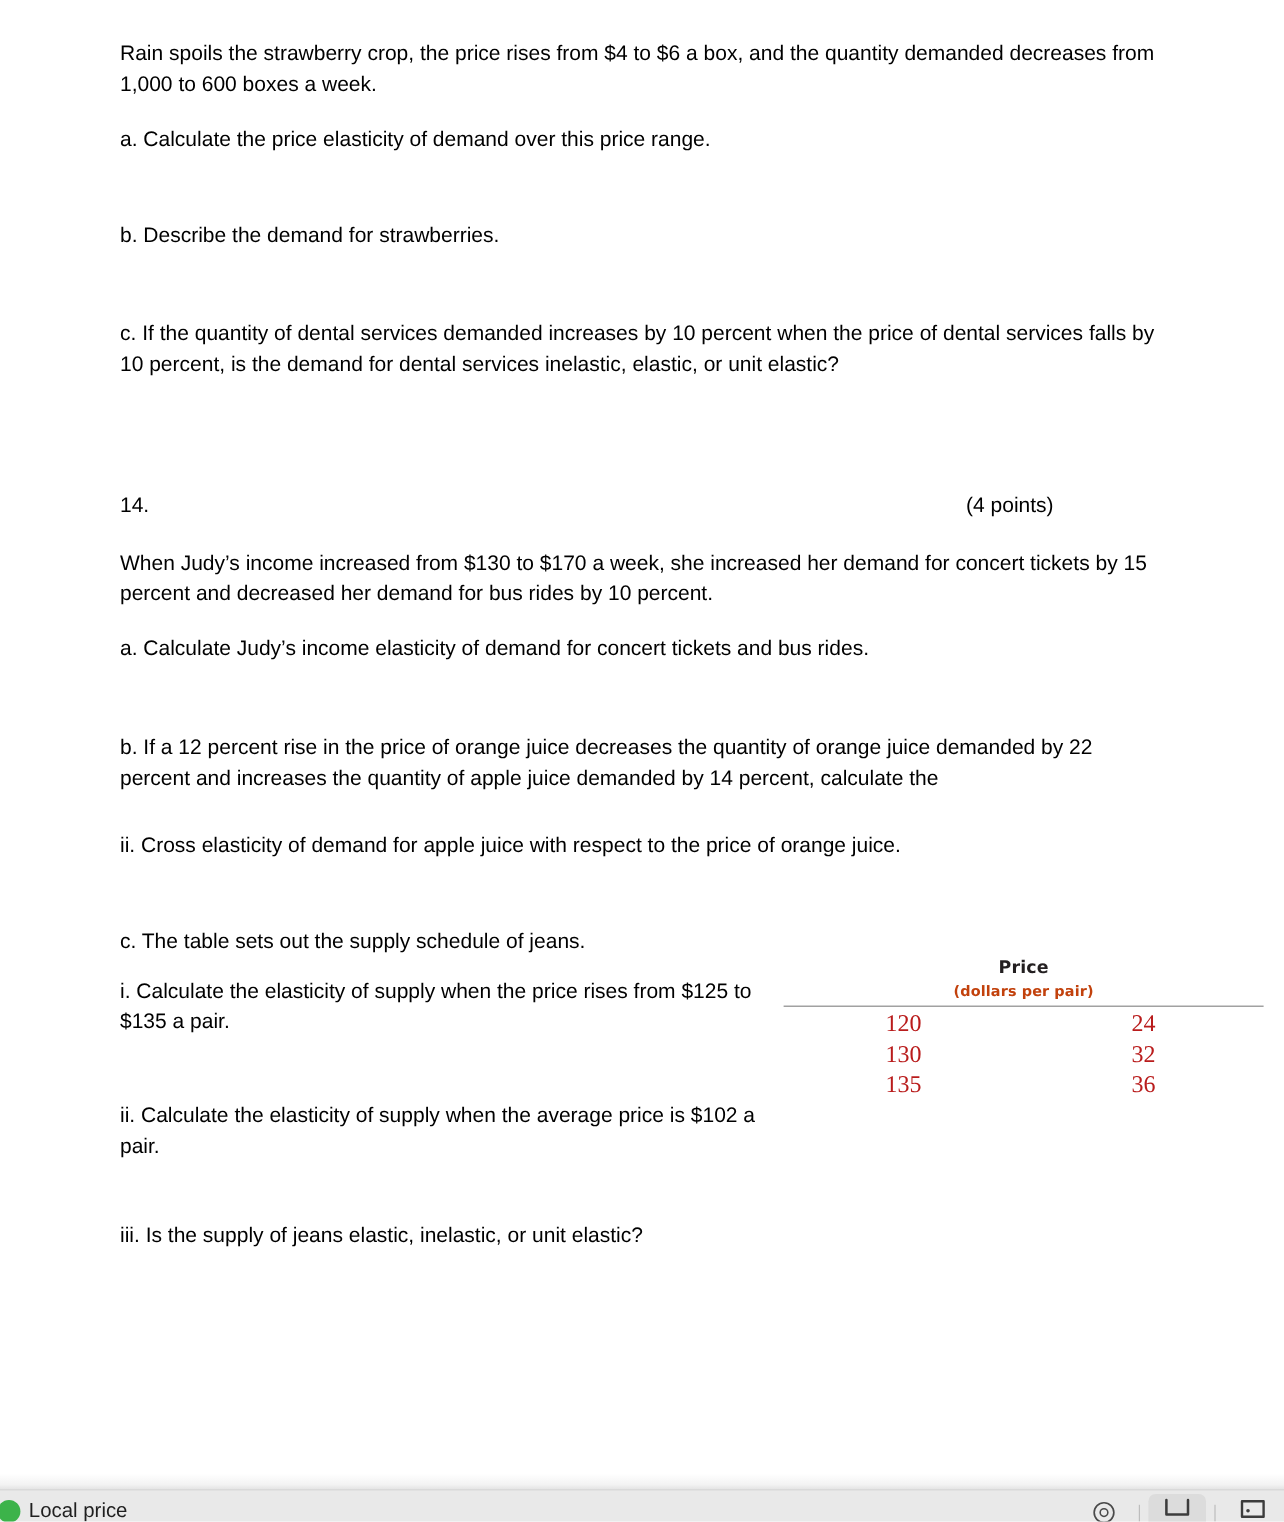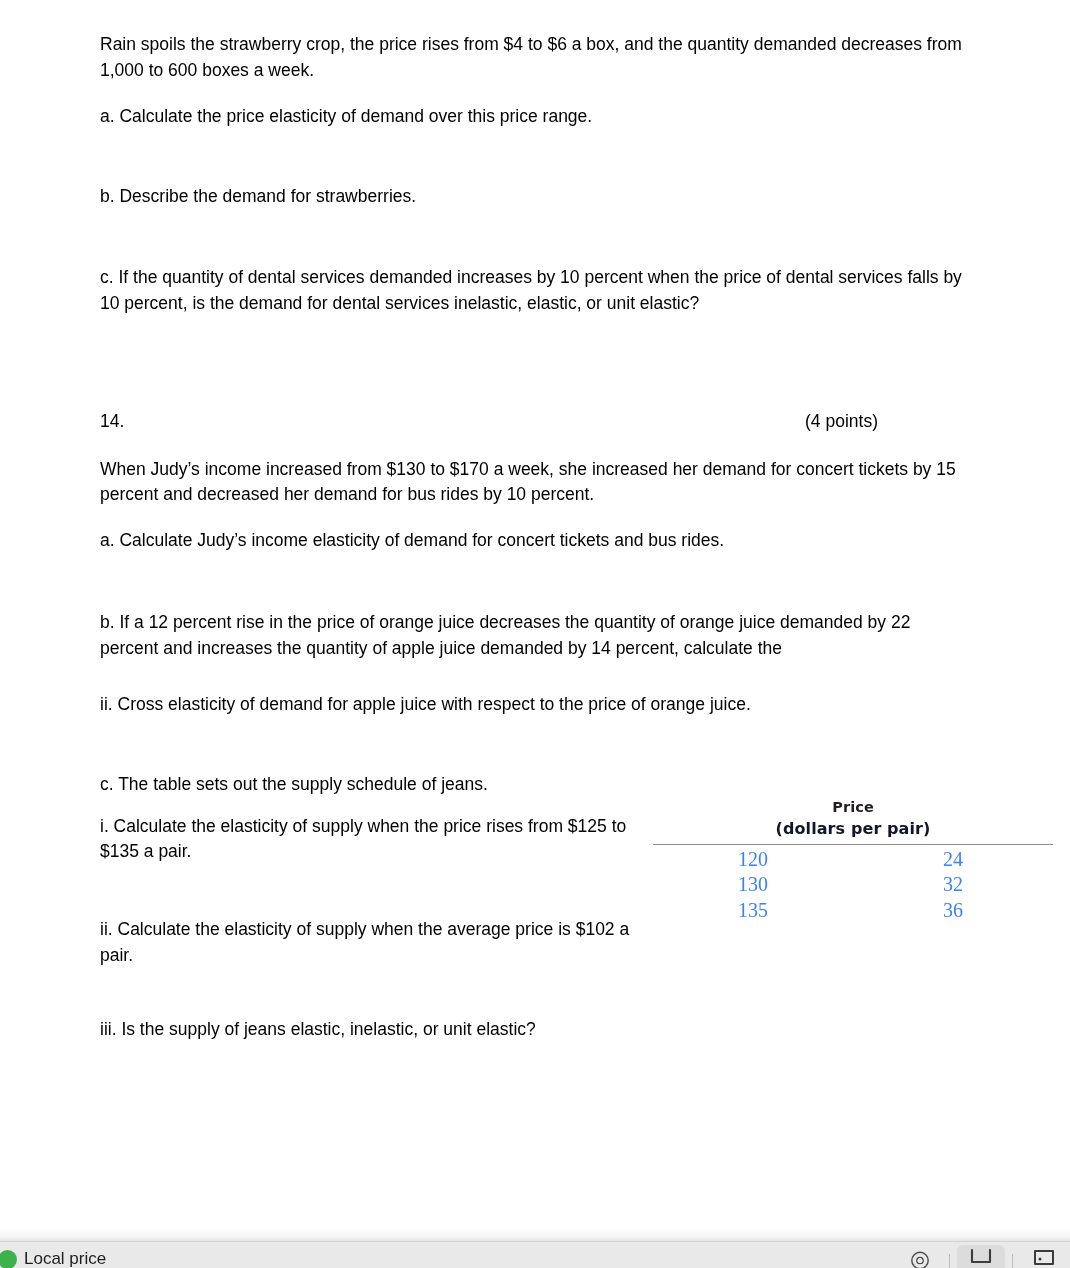--- a/index.html
+++ b/index.html
@@ -76,36 +76,36 @@
     text-align: center;
   }
   .supply-table .th .t1 {
     font-size: 14.5px;
     font-weight: bold;
     color: #231f20;
     letter-spacing: .1px;
     line-height: 1.35;
   }
   .supply-table .th .t2 {
-    font-size: 16px;
+    font-size: 12px;
     font-weight: bold;
-    color: #0f172a;
+    color: #c2410c;
     letter-spacing: .1px;
     line-height: 1.4;
   }
   .supply-table .rule {
     height: 0;
     border-top: 1.6px solid #8b8b8b;
     margin-top: 4px;
     margin-bottom: 2px;
   }
   .supply-table .tbody {
     font-family: "Liberation Serif", serif;
     font-size: 20px;
-    color: #3b82f6;
+    color: #b91c1c;
     line-height: 1.27;
   }
   .supply-table .trow {
     display: flex;
   }
   .supply-table .td {
     flex: 1 1 0;
     text-align: center;
   }
 

